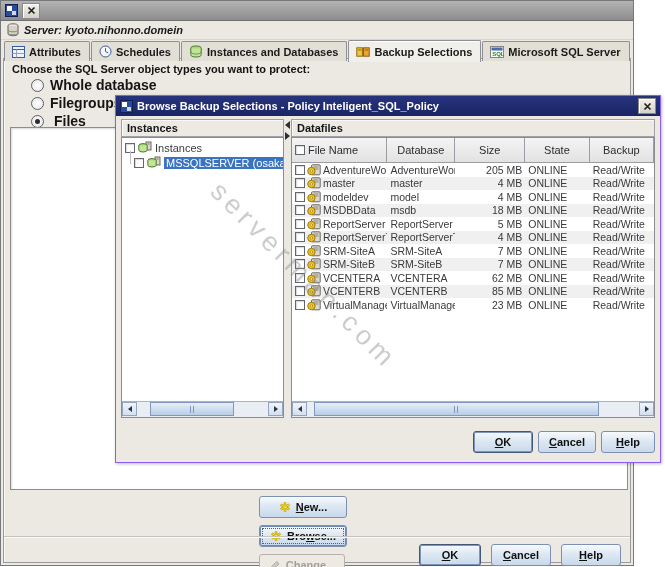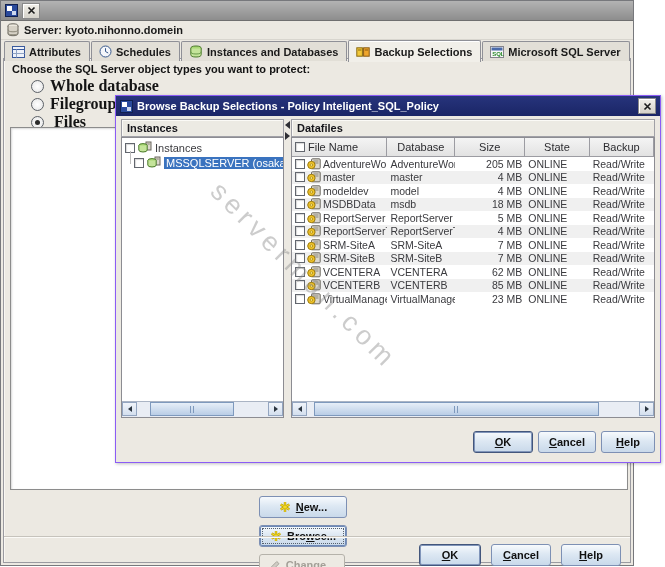--- a/index.html
+++ b/index.html
@@ -8,33 +8,33 @@
   .dlg{position:absolute;background:#ece9e2;border:1px solid #77787c;box-sizing:border-box;}
   
   .main-dlg{left:0;top:0;width:634px;height:566px;z-index:1;}
   .titlebar{height:20px;display:flex;align-items:center;gap:4px;padding:0 4px;box-sizing:border-box;}
   .titlebar.gray{background:linear-gradient(180deg,#b3b3b3,#8d8d8d);border-bottom:1px solid #6f6f6f;}
   .titlebar .title{font-size:11px;font-weight:bold;color:#1f1f24;white-space:nowrap;overflow:hidden;flex:1;}
   .titlebar.navy{background:linear-gradient(180deg,#27347c,#1a2566);}
   .titlebar.navy .title{color:#ffffff;}
   .xbtn{width:16px;height:14px;background:linear-gradient(180deg,#f2f0ea,#d5d2ca);border:1px solid #8a8a8a;
         box-shadow:inset 1px 1px 0 #fff;display:flex;align-items:center;justify-content:center;}
-  .serverbar{height:18px;display:flex;align-items:center;gap:5px;padding:0 6px;border-bottom:1px solid #d8d5ce;}
+  .serverbar{height:18px;display:flex;align-items:center;gap:5px;padding:0 6px;border-bottom:1px solid #d8d5ce;font-style:italic;}
   .serverbar .slabel{font-size:11px;font-weight:bold;color:#1a1a1a;}
   
   .tabs{position:relative;height:20px;margin-top:1px;padding-left:3px;display:flex;align-items:flex-end;gap:1px;z-index:3;}
   .tab{display:flex;align-items:center;gap:4px;padding:2px 8px 2px 7px;font-size:11px;font-weight:bold;color:#1a1a1a;
        background:#e2dfd7;border:1px solid #8f9097;border-bottom:none;border-radius:2px 2px 0 0;height:15px;}
   .tab.active{background:#f1efe9;height:17px;position:relative;top:1px;box-shadow:inset 0 1px 0 #fff;}
   .tabpanel{position:absolute;left:2px;right:2px;top:57px;bottom:2px;border:1px solid #9a9aa0;background:#ece9e2;box-shadow:inset 1px 1px 0 #f8f6f1;}
   .prompt{position:absolute;left:8px;top:4px;font-size:11px;font-weight:bold;color:#141414;}
   .radio-row{position:absolute;left:27px;display:flex;align-items:center;gap:6px;}
   .radio{width:11px;height:11px;border-radius:50%;border:1px solid #5c6168;background:radial-gradient(#ffffff,#e4e4e4);position:relative;}
   .radio.sel::after{content:"";position:absolute;left:3px;top:3px;width:5px;height:5px;border-radius:50%;background:#2b2b2b;}
-  .radio-lbl{font-size:16px;font-weight:bold;color:#141414;font-family:Liberation Serif, serif;}
+  .radio-lbl{font-size:14px;font-weight:bold;color:#141414;}
   .bigbox{position:absolute;left:6px;top:68px;width:616px;height:361px;background:#fff;border:1px solid #8c8c8c;box-shadow:inset 1px 1px 2px #d8d8d8;}
   .actionrow{position:absolute;left:255px;top:437px;display:flex;gap:7px;flex-direction:column;}
   .sep{position:absolute;left:0;right:0;top:477px;border-top:1px solid #c6c3bc;border-bottom:1px solid #fbfaf7;}
   .footer-main{position:absolute;left:415px;top:485px;display:flex;gap:10px;}
   
   .btn{height:22px;box-sizing:border-box;display:flex;align-items:center;justify-content:center;gap:5px;
        background:linear-gradient(180deg,#f7fafd,#dde8f3 45%,#c9d9ea);border:1px solid #7d90b4;border-radius:3px;
        font-size:11px;font-weight:bold;color:#101010;cursor:default;}
   .btn u{text-decoration:underline;}
   .btn.default{border-color:#43567c;box-shadow:inset 0 0 0 1px #8095ba;}
@@ -48,21 +48,21 @@
   .hdr-right{left:175px;width:364px;}
   .split{position:absolute;left:168px;top:23px;width:7px;bottom:46px;background:#ece9e2;}
   .split .arr{display:block;margin:2px auto 3px;width:0;height:0;}
   .arr.left{border-top:4px solid transparent;border-bottom:4px solid transparent;border-right:5px solid #2e2e34;}
   .arr.right{border-top:4px solid transparent;border-bottom:4px solid transparent;border-left:5px solid #2e2e34;}
   .treebox{position:absolute;left:5px;top:41px;width:163px;height:281px;background:#fff;border:1px solid #8c8c92;box-sizing:border-box;overflow:hidden;}
   .tree-row{display:flex;align-items:center;gap:3px;height:15px;padding-left:3px;font-size:11px;color:#3c3c40;white-space:nowrap;}
   .tree-row .conn{width:9px;height:12px;border-left:1px solid #bdbdbd;border-bottom:1px solid #bdbdbd;margin:-6px 0 4px 5px;}
   .tree-lbl.sel{background:#3a73bf;color:#fff;padding:0 2px;}
   .tablebox{position:absolute;left:175px;top:41px;width:364px;height:281px;background:#fff;border:1px solid #8c8c92;box-sizing:border-box;overflow:hidden;}
-  .thead{display:flex;height:19px;background:#ececec;justify-content:flex-end;}
+  .thead{display:flex;height:25px;background:#ececec;justify-content:flex-end;}
   .th{box-sizing:border-box;border-right:1px solid #9c9ca2;border-bottom:1px solid #9c9ca2;display:flex;align-items:center;
       font-size:11px;color:#2c2c30;padding:0 3px;gap:3px;background:linear-gradient(180deg,#f4f4f4,#e2e2e2);}
   .th .th-lbl{flex:1;text-align:center;white-space:nowrap;overflow:hidden;}
   .th.c0 .th-lbl{text-align:left;}
   .tr{display:flex;height:13.5px;align-items:center;font-size:10.5px;color:#3a3a3e;}
   .tr.alt{background:#f0f0f0;}
   .td{box-sizing:border-box;padding:0 3px;white-space:nowrap;overflow:hidden;display:flex;align-items:center;gap:2px;}
   .c0{width:104px;} .c1{width:74px;} .c2{width:76px;justify-content:flex-end;} .c3{width:70px;} .c4{width:70px;}
   .cb{width:10px;height:10px;background:#fff;border:1px solid #62666e;box-sizing:border-box;box-shadow:inset 1px 1px 1px #d8d8d8;flex:none;}
   .ico{display:inline-flex;align-items:center;flex:none;line-height:0;}

